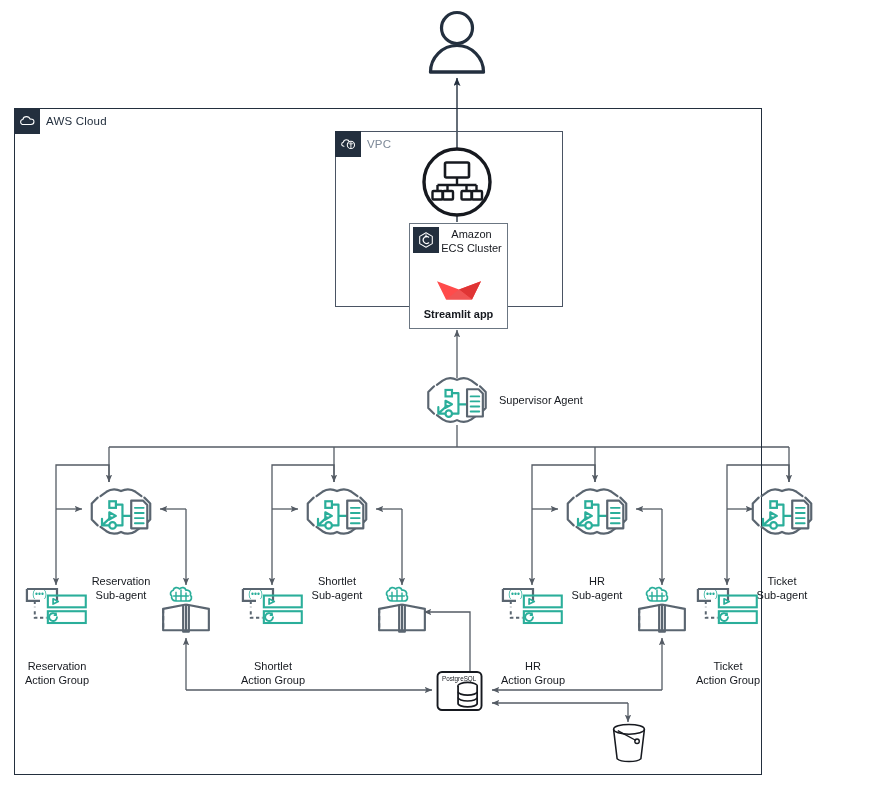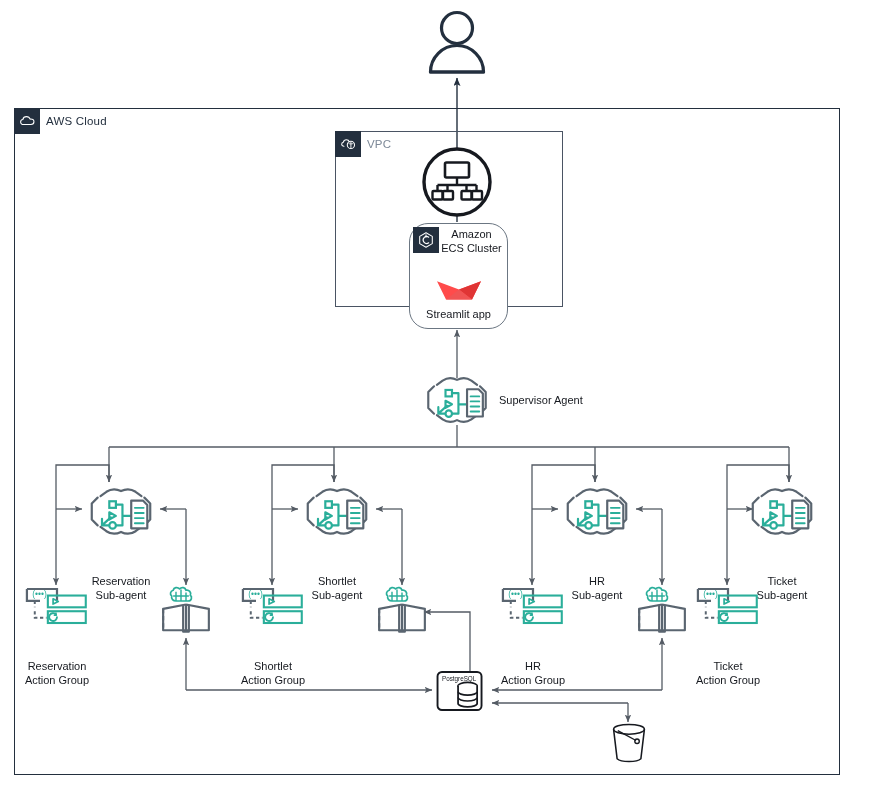--- a/index.html
+++ b/index.html
@@ -24,21 +24,21 @@
   .cap{position:absolute;text-align:center;font-size:11px;line-height:13.5px;color:#16191f;
        white-space:pre-line;margin-top:30px;}
   .cap-l{position:absolute;font-size:11px;line-height:13.5px;color:#16191f;white-space:nowrap;text-align:right;}
 
   
   .ecsbox{position:absolute;border:1.2px solid #6b7682;background:#fff;box-sizing:border-box;}
   .ecs-badge{position:absolute;left:3px;top:3px;width:26px;height:26px;background:#232f3e;
              display:flex;align-items:center;justify-content:center;}
   .ecs-title{position:absolute;left:30px;top:4px;right:4px;text-align:center;font-size:11px;
              line-height:13.5px;color:#16191f;}
-  .ecs-sub{position:absolute;left:0;right:0;bottom:8px;text-align:center;font-size:11px;color:#16191f;}
+  .ecs-sub{position:absolute;left:0;right:0;bottom:8px;text-align:center;font-size:11px;color:#16191f;font-weight:bold;}
 
   svg{display:block;overflow:visible;}
   #wires{position:absolute;left:0;top:0;width:883px;height:793px;pointer-events:none;}
   .w{stroke:#545b64;stroke-width:1.3px;fill:none;}
   .wd{stroke:#232f3e;stroke-width:1.4px;fill:none;}
 </style>
 </head>
 <body>
 
 <div id="canvas">
@@ -96,21 +96,21 @@
     <path class="w" d="M662,690 L492,690" marker-end="url(#ah)"></path>
 
     <path class="w" d="M727,509 L753,509" marker-end="url(#ah)"></path>
     <path class="w" d="M789,482 L789,465 L727,465 L727,509"></path>
     <path class="w" d="M727,509 L727,585" marker-end="url(#ah)"></path>
 
     <path class="w" d="M628,703 L628,722" marker-end="url(#ah)"></path>
     <path class="w" d="M628,703 L492,703" marker-end="url(#ah)"></path>
   </svg>
 
-  <div class="grp grp-aws" style="left:14px;top:108px;width:826px;height:667px;">
+  <div class="grp grp-aws" style="left:14px;top:108px;width:748px;height:667px;">
     <div class="grp-label" style="left:-1px;top:-1px;">
       <div class="grp-badge grp-badge-aws">
         <svg width="17" height="17" viewBox="0 0 24 24">
           <path d="M6.2,16.3 C3.9,16.3 2.3,14.7 2.3,12.7 C2.3,10.9 3.6,9.4 5.4,9.2
                    C5.9,6.8 8,5.1 10.6,5.1 C13,5.1 15,6.6 15.7,8.7 C15.9,8.7 16.1,8.6 16.4,8.6
                    C19,8.6 21.1,10.3 21.1,12.5 C21.1,14.6 19.2,16.3 16.8,16.3 Z" fill="none" stroke="#ffffff" stroke-width="1.5" stroke-linejoin="round"></path>
         </svg>
       </div>
       <span class="grp-title t-aws">AWS Cloud</span>
     </div>
@@ -145,21 +145,21 @@
       <rect x="24" y="16.5" width="24" height="15" rx="1.5" fill="none" stroke="#16191f" stroke-width="2.6"></rect>
       <path d="M36,31.5 L36,39 M16.5,39 L55.5,39 M16.5,39 L16.5,45 M26.5,39 L26.5,45
                M45.5,39 L45.5,45 M55.5,39 L55.5,45" stroke="#16191f" stroke-width="2.4" fill="none"></path>
       <rect x="11.5" y="45" width="10" height="8.5" rx="1" fill="none" stroke="#16191f" stroke-width="2.4"></rect>
       <rect x="22" y="45" width="10" height="8.5" rx="1" fill="none" stroke="#16191f" stroke-width="2.4"></rect>
       <rect x="40.5" y="45" width="10" height="8.5" rx="1" fill="none" stroke="#16191f" stroke-width="2.4"></rect>
       <rect x="51" y="45" width="10" height="8.5" rx="1" fill="none" stroke="#16191f" stroke-width="2.4"></rect>
     </svg>
   </div>
 
-  <div class="ecsbox" style="left:409px;top:223px;width:99px;height:106px;border-radius:19px;">
+  <div class="ecsbox" style="left:409px;top:223px;width:99px;height:106px;">
     <div class="ecs-badge">
       <svg width="18" height="18" viewBox="0 0 24 24">
         <path d="M12,2.4 L20.4,7.2 L20.4,16.8 L12,21.6 L3.6,16.8 L3.6,7.2 Z" fill="none" stroke="#ffffff" stroke-width="1.4" stroke-linejoin="round"></path>
         <path d="M15.6,8.3 A4.6,4.6 0 1 0 15.6,15.7" fill="none" stroke="#ffffff" stroke-width="1.5" stroke-linecap="round"></path>
         <path d="M12,5.1 L12,8.4" stroke="#ffffff" stroke-width="1.4" stroke-linecap="round"></path>
       </svg>
     </div>
     <div class="ecs-title">Amazon
 ECS Cluster</div>
     <div style="position:absolute;left:0;right:0;top:52px;display:flex;justify-content:center;">

